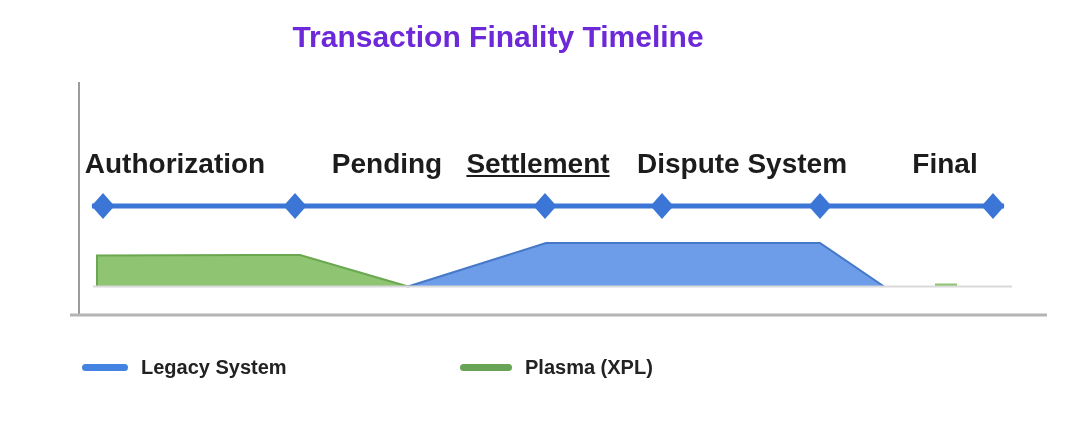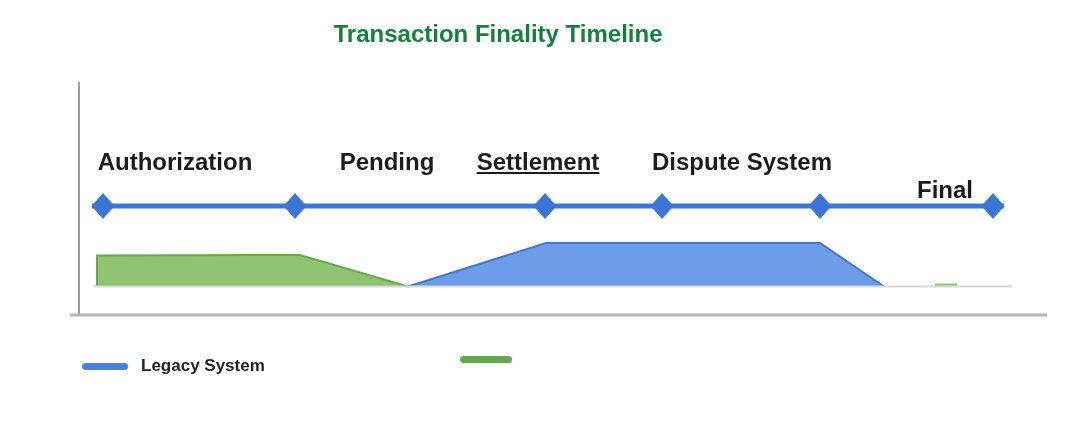--- a/index.html
+++ b/index.html
@@ -2,32 +2,32 @@
 <html><head>
 <meta charset="utf-8">
 <style>
   html,body{margin:0;padding:0;background:#ffffff;}
   #screen{
     position:relative;width:1080px;height:441px;background:#ffffff;overflow:hidden;
     font-family:"Liberation Sans",sans-serif;
   }
   .chart-title{
     position:absolute;left:498px;top:20px;transform:translateX(-50%);
-    font-size:24px;font-weight:700;color:#15803d;white-space:nowrap;letter-spacing:0;
+    font-size:30px;font-weight:700;color:#6d28d9;white-space:nowrap;letter-spacing:0;
   }
   #chart-svg{position:absolute;left:0;top:0;}
   .stage-label{
     position:absolute;top:148px;transform:translateX(-50%);
-    font-size:24px;font-weight:600;color:#1c1c1c;white-space:nowrap;
+    font-size:28px;font-weight:600;color:#1c1c1c;white-space:nowrap;
   }
   .legend-item{
     position:absolute;top:356px;display:flex;align-items:center;gap:13px;
   }
   .legend-item .label{
-    font-size:17px;font-weight:600;color:#222222;white-space:nowrap;
+    font-size:20px;font-weight:600;color:#222222;white-space:nowrap;
   }
   .legend-swatch{display:inline-block;height:7px;border-radius:3.5px;}
   .legend-item.first{left:82px;}
   .legend-item.first .legend-swatch{width:46px;}
   .legend-item.second{left:460px;}
   .legend-item.second .legend-swatch{width:52px;}
 </style>
 </head>
 <body>
 
@@ -50,23 +50,24 @@
       <path d="M 650.5 206 L 662 193 L 673.5 206 L 662 219 Z" fill="#3b76d6"></path>
       <path d="M 808.5 206 L 820 193 L 831.5 206 L 820 219 Z" fill="#3b76d6"></path>
       <path d="M 981.5 206 L 993 193 L 1004.5 206 L 993 219 Z" fill="#3b76d6"></path>
     </svg>
 
   <div id="stage-labels">
       <div class="stage-label" style="left: 175px;">Authorization</div>
       <div class="stage-label" style="left: 363px; margin-left: 24px;">Pending</div>
       <div class="stage-label" style="left: 538px; text-decoration: underline;">Settlement</div>
       <div class="stage-label" style="left: 742px;">Dispute System</div>
-      <div class="stage-label" style="left: 945px; margin-top: 28px;">Final</div>
+      <div class="stage-label" style="left: 945px;">Final</div>
     </div>
 
   <div class="legend-item first">
     <span class="legend-swatch" style="background: rgb(69, 131, 226);"></span>
     <span class="label">Legacy System</span>
   </div>
   <div class="legend-item second">
     <span class="legend-swatch" style="background: rgb(104, 164, 85);"></span>
+    <span class="label">Plasma (XPL)</span>
   </div>
 </div>
 
 </body></html>

